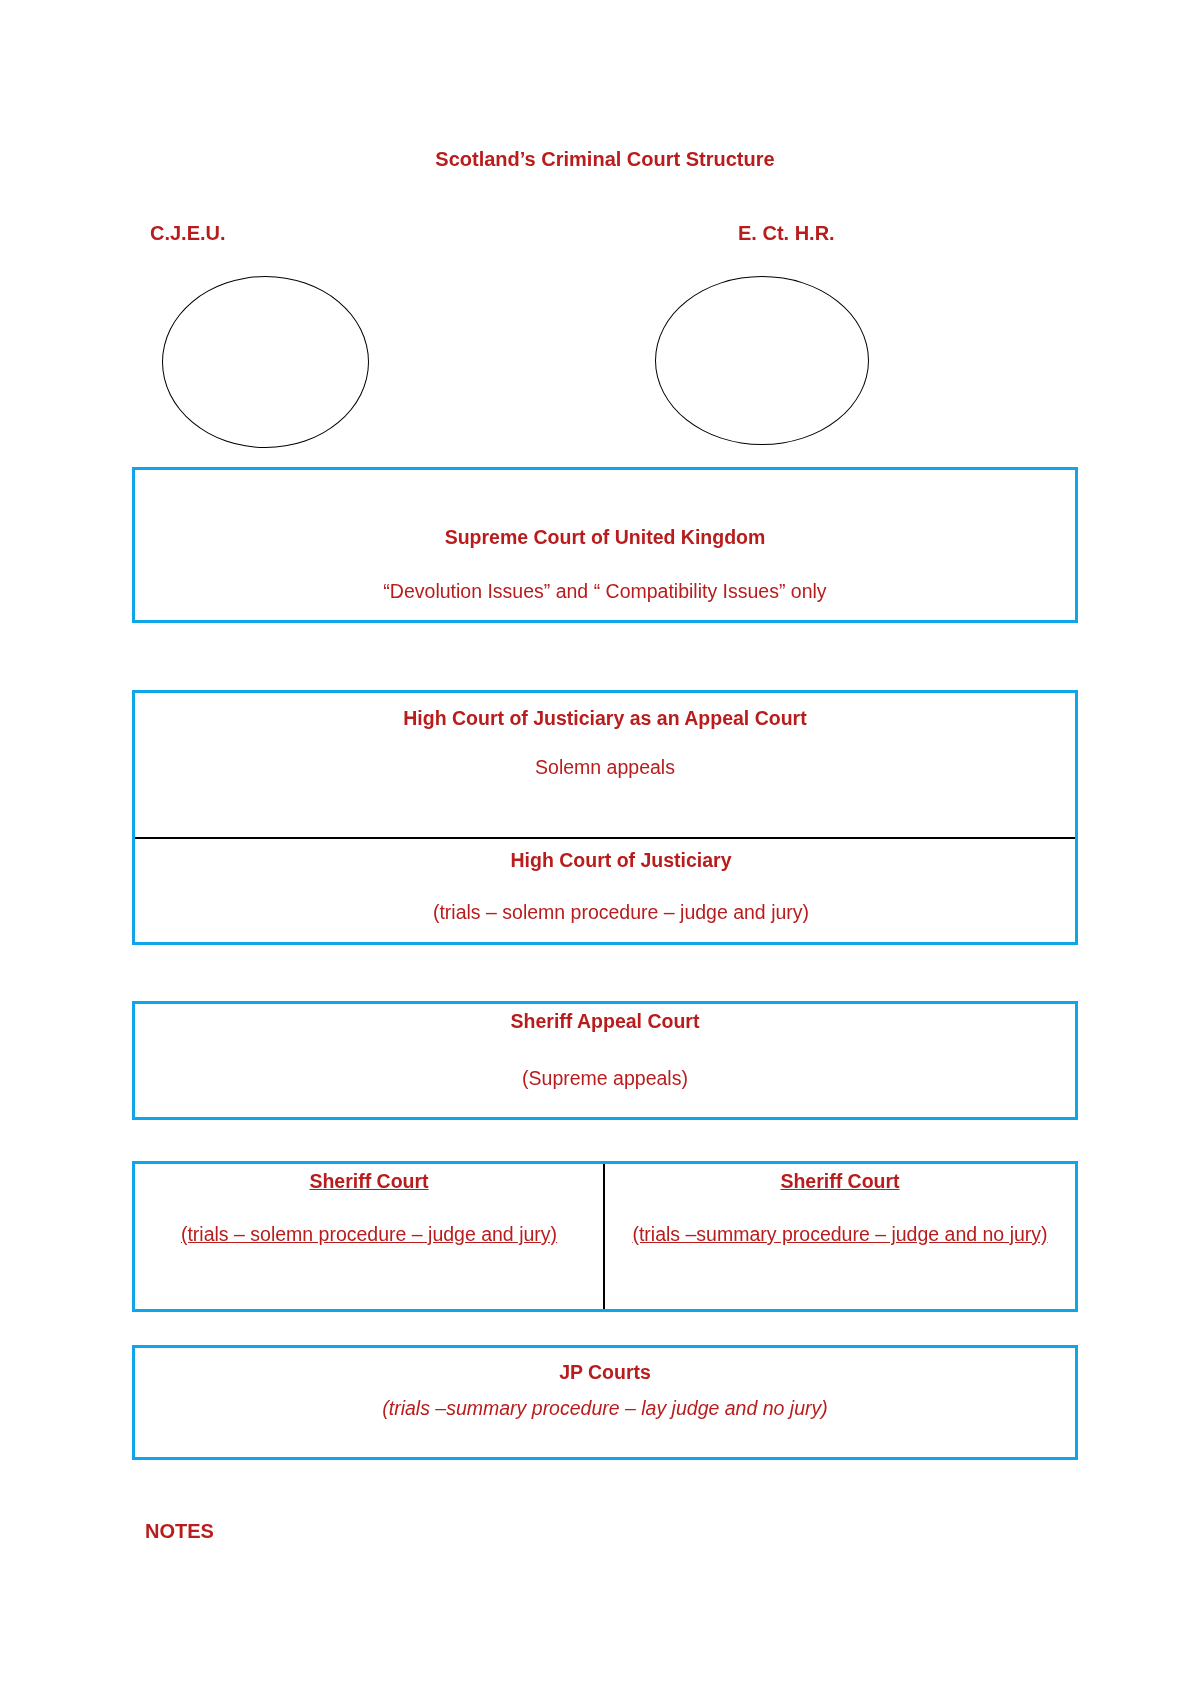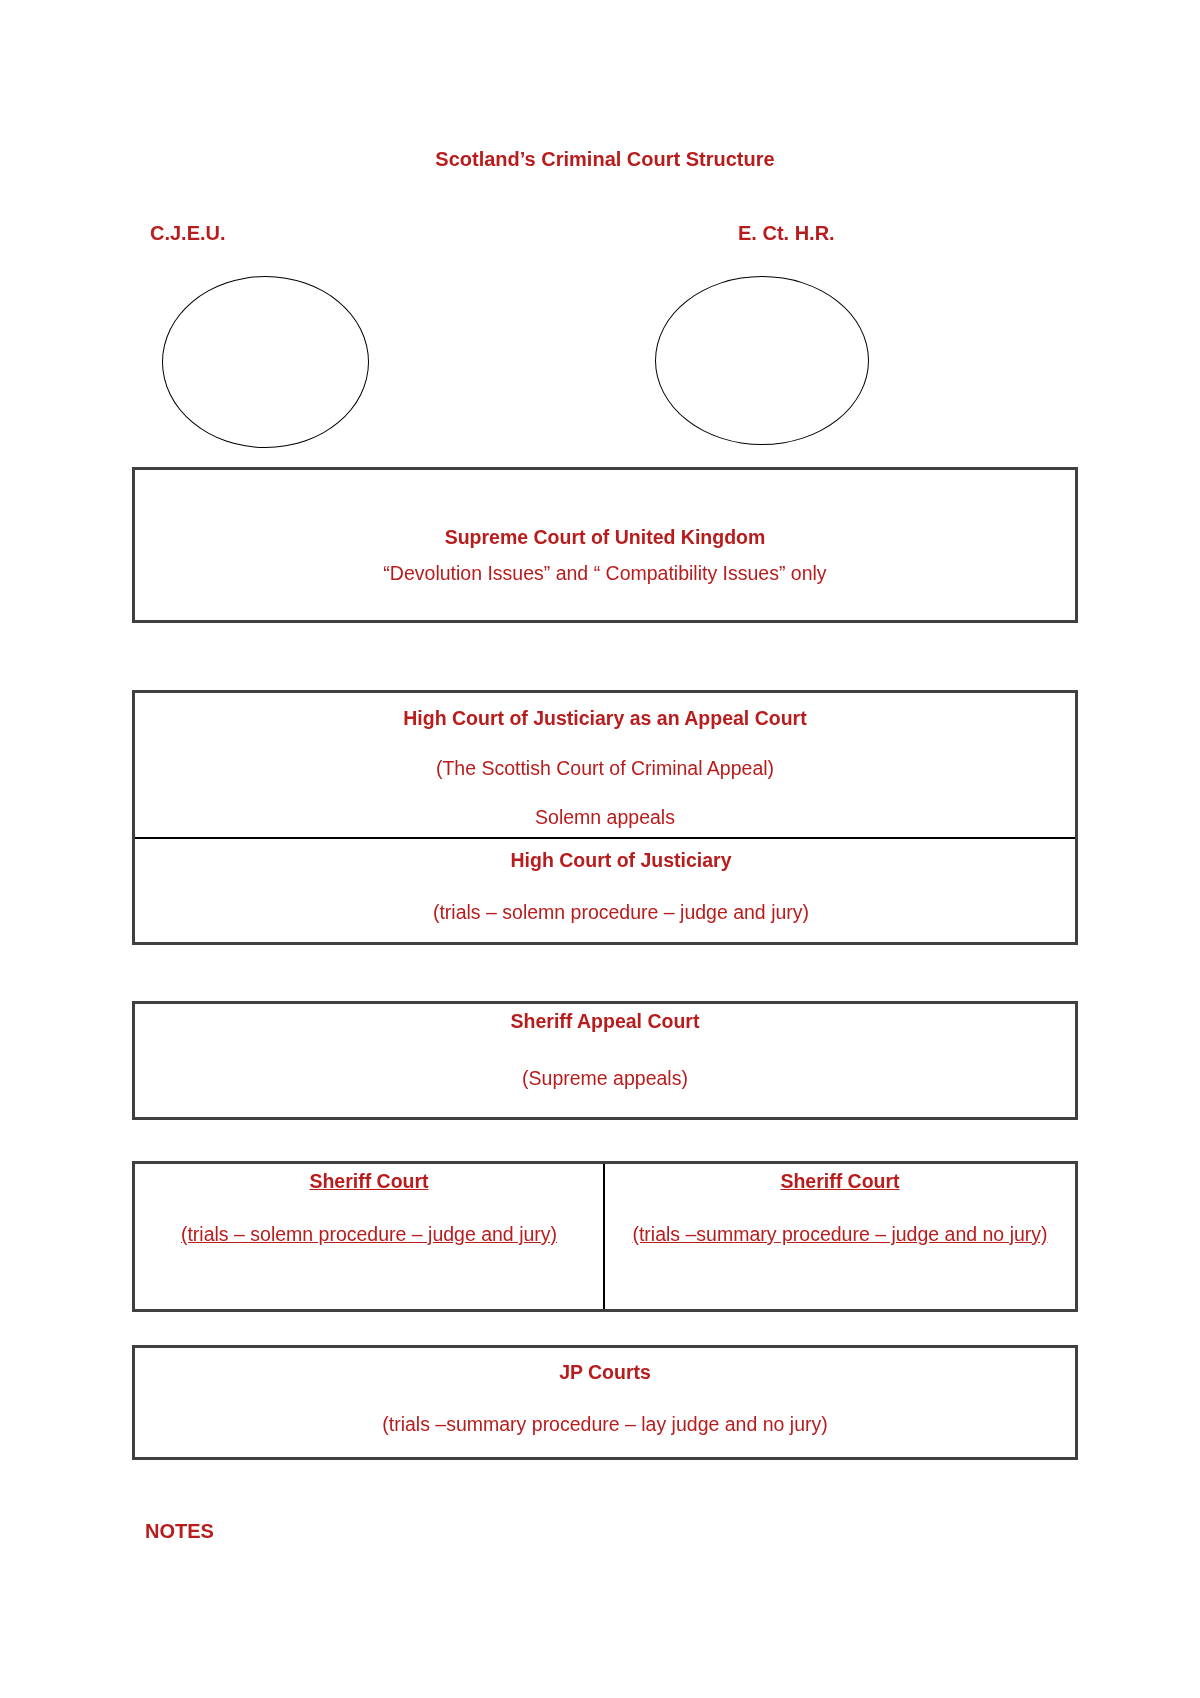--- a/index.html
+++ b/index.html
@@ -42,31 +42,31 @@
     border: 1.5px solid #000000;
     border-radius: 50%;
     background: transparent;
   }
   .ellipse.left  { left: 162px; top: 276px; width: 205px; height: 170px; }
   .ellipse.right { left: 655px; top: 276px; width: 212px; height: 167px; }
   .court-box {
     position: absolute;
     left: 132px;
     width: 946px;
-    border: 3px solid #404040;
+    border: 3px solid #0ea5e9;
     box-sizing: border-box;
     text-align: center;
     font-size: 19.5px;
     line-height: 26px;
   }
   .court-box p { margin: 0; }
   .bold-line { font-weight: bold; }
 
   .box-supreme { top: 467px; height: 156px; padding-top: 54px; }
-  .box-supreme .line2 { margin-top: 10px; }
+  .box-supreme .line2 { margin-top: 28px; }
 
   .box-highcourt { top: 690px; height: 255px; padding: 0; }
   .box-highcourt .section-appeal {
     height: 146px;
     border-bottom: 2px solid #000000;
     padding-top: 12px;
     box-sizing: border-box;
   }
   .box-highcourt .section-appeal .line2 { margin-top: 24px; }
   .box-highcourt .section-appeal .line3 { margin-top: 23px; }
@@ -84,21 +84,21 @@
   }
   .box-sheriff .cell.left-cell { border-right: 2px solid #000000; }
   .box-sheriff .cell .line2 {
     margin: 25px auto 0 auto;
     line-height: 31px;
     max-width: 430px;
   }
   .box-sheriff .cell.left-cell .line2 { white-space: nowrap; max-width: none; }
 
   .box-jp { top: 1345px; height: 115px; padding-top: 11px; }
-  .box-jp .line2 { margin-top: 26px; }
+  .box-jp .line2 { margin-top: 10px; font-style: italic; }
 
   .notes-heading {
     position: absolute;
     left: 145px;
     top: 1518px;
     font-size: 20px;
     font-weight: bold;
     line-height: 26px;
   }
 </style>
@@ -118,21 +118,20 @@
   <div class="ellipse right"></div>
 
   <div class="court-box box-supreme">
     <p class="bold-line">Supreme Court of United Kingdom</p>
     <p class="line2">“Devolution Issues” and “ Compatibility Issues” only</p>
   </div>
 
   <div class="court-box box-highcourt">
     <div class="section-appeal">
       <p class="bold-line">High Court of Justiciary as an Appeal Court</p>
-      <p class="line2">(The Scottish Court of Criminal Appeal)</p>
       <p class="line3">Solemn appeals</p>
     </div>
     <div class="section-trial">
       <p class="bold-line">High Court of Justiciary</p>
       <p class="line2">(trials – solemn procedure – judge and jury)</p>
     </div>
   </div>
 
   <div class="court-box box-sheriff-appeal">
     <p class="bold-line">Sheriff Appeal Court</p>

